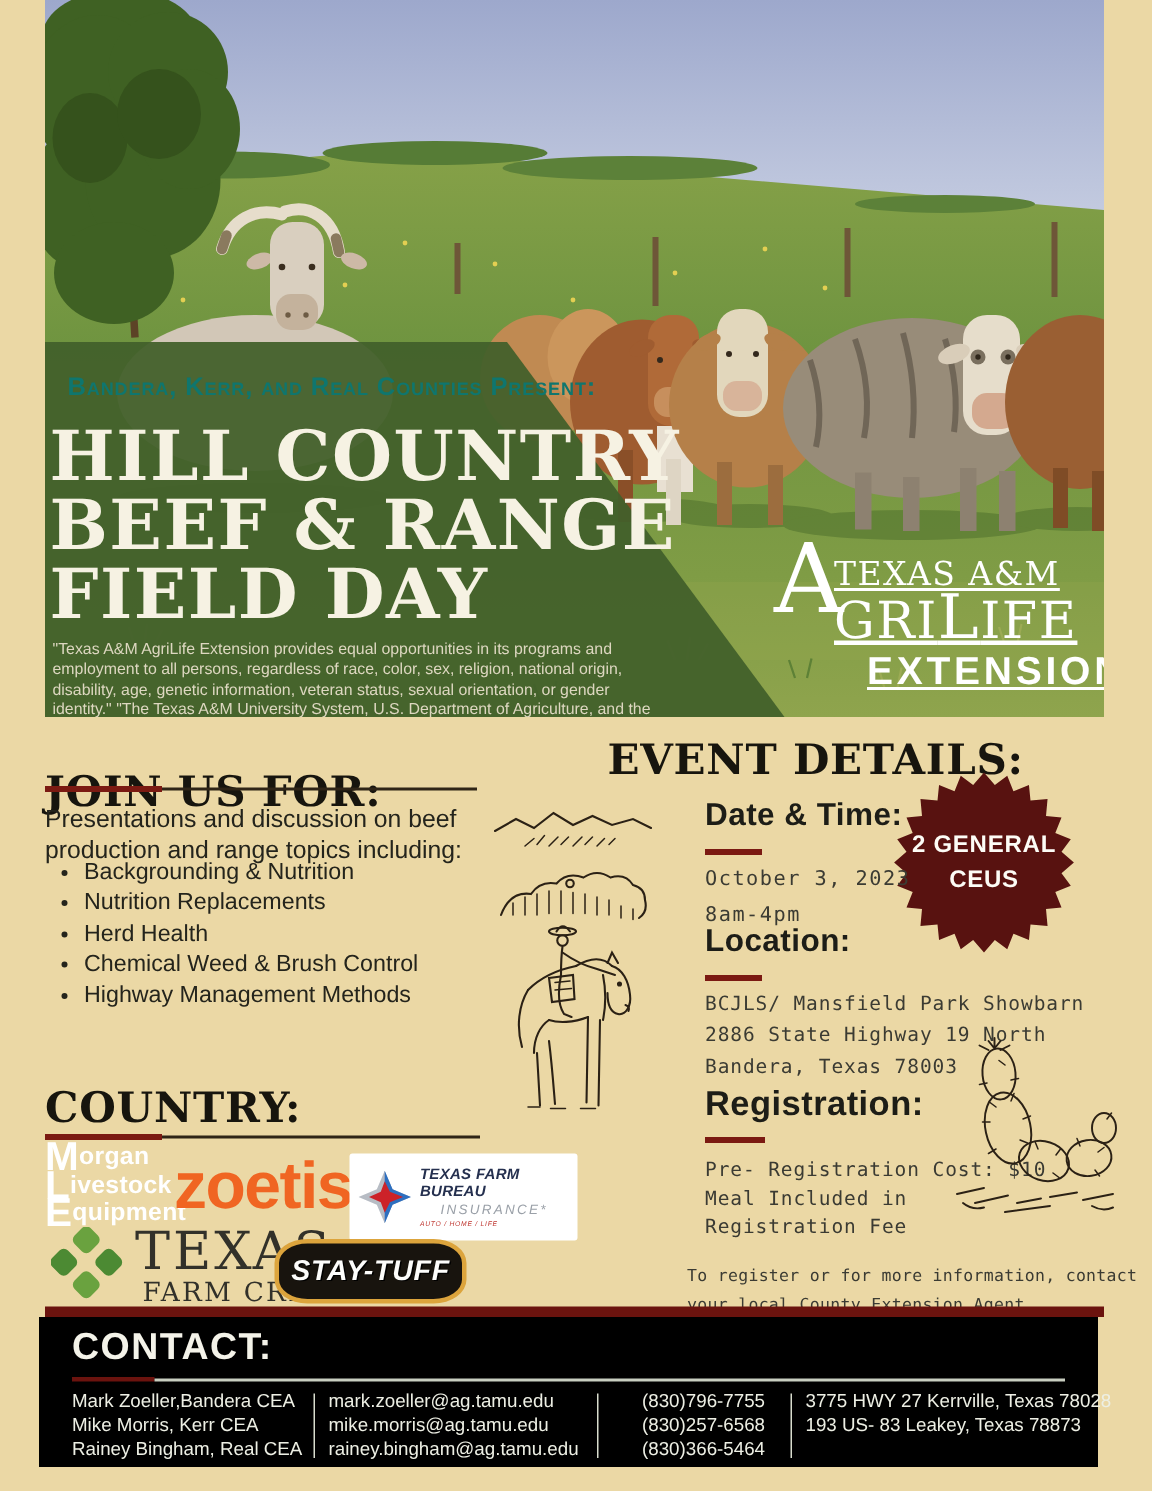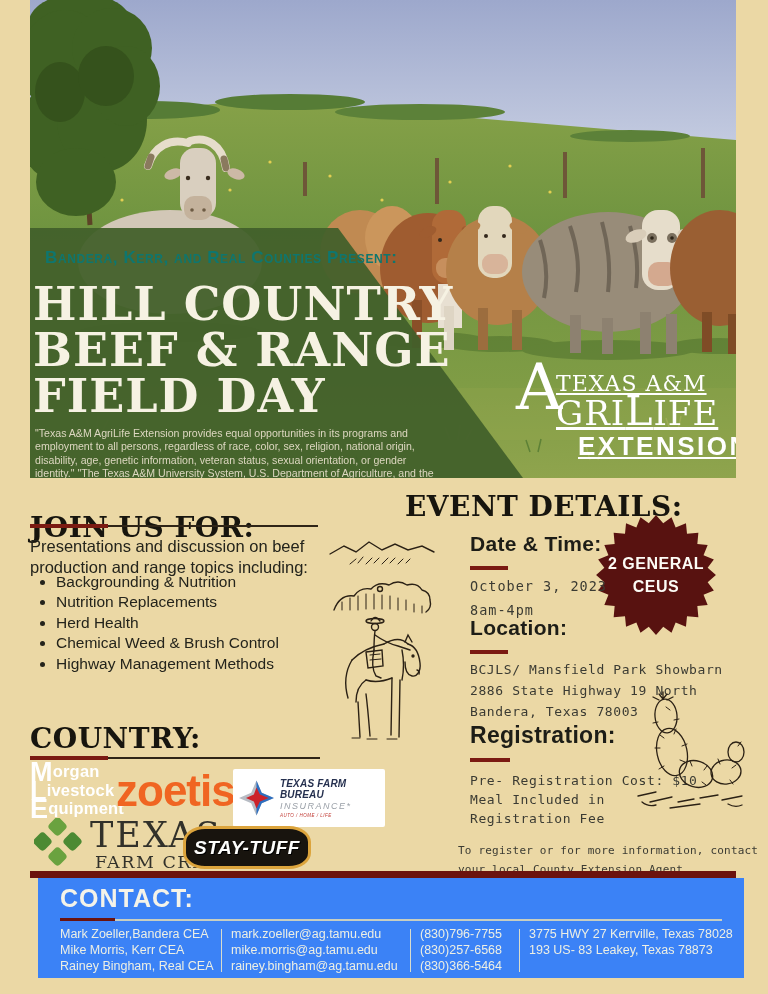--- a/index.html
+++ b/index.html
@@ -48,46 +48,46 @@
               font-weight:bold;font-size:16px;letter-spacing:.5px;text-align:center;}
   
   .morgan{position:absolute;left:30px;top:762px;color:#ffffff;font-weight:bold;
           font-size:16.5px;line-height:18.5px;letter-spacing:.2px;}
   .morgan .cap{font-size:27px;vertical-align:-4px;line-height:0;}
   .zoetis{position:absolute;left:116px;top:766px;font-weight:bold;font-size:44px;
           color:#f06522;letter-spacing:-1px;}
   .tfb{position:absolute;left:233px;top:769px;width:152px;height:58px;background:#fff;
        border-radius:2px;display:flex;align-items:center;gap:6px;padding:0 6px;box-sizing:border-box;font-style:italic;}
   .tfb-name{font-size:10px;font-weight:bold;color:#25304f;letter-spacing:.2px;}
-  .tfb-sub{font-size:9px;color:#9aa0a8;letter-spacing:1.5px;margin-top:1px;}
+  .tfb-sub{font-size:9px;color:#9aa0a8;letter-spacing:1.5px;margin-top:1px;text-align:center;}
   .tfb-tag{font-size:4.5px;color:#c03a34;letter-spacing:.5px;margin-top:2px;}
   .tfc{position:absolute;left:34px;top:818px;display:flex;gap:8px;align-items:flex-start;}
   .tfc-l1{font-family:"DejaVu Serif",serif;font-size:35px;line-height:34px;color:#32312a;letter-spacing:2px;}
   .tfc-l2{font-family:"DejaVu Serif",serif;font-size:17.5px;color:#32312a;letter-spacing:1.5px;margin-left:5px;}
   .staytuff{position:absolute;left:183px;top:826px;width:128px;height:43px;background:#18140e;
             border:3px solid #dca43c;border-radius:22px/16px;box-sizing:border-box;
             display:flex;align-items:center;justify-content:center;color:#fdfdfb;
             font-weight:bold;font-style:italic;font-size:19px;letter-spacing:.5px;
             text-shadow:1px 1px 0 #000;}
   
   .cowboy{position:absolute;left:322px;top:532px;}
   .cactus{position:absolute;left:630px;top:690px;}
   
   .maroon-bar{position:absolute;left:30px;top:871px;width:706px;height:7px;background:#6b130e;}
-  .footer{position:absolute;left:38px;top:878px;width:706px;height:100px;background:#3b82f6;}
+  .footer{position:absolute;left:26px;top:878px;width:706px;height:100px;background:#000000;}
   .contact-heading{position:absolute;left:22px;top:6px;font-size:25px;font-weight:600;
                    color:#f4f3e9;letter-spacing:1px;}
   .contact-rule{position:absolute;left:22px;top:40px;width:662px;height:3px;}
   .contact-rule .maroon{position:absolute;left:0;top:0;width:55px;height:3px;background:#6b130e;}
   .contact-rule .light{position:absolute;left:55px;right:0;top:1px;height:2px;background:#c8cec0;}
   .contact-cols{position:absolute;left:22px;top:49px;display:flex;font-size:12.5px;
                 line-height:15.8px;color:#edefe4;}
   .ccol{white-space:nowrap;}
   .cdiv{width:1px;background:#d8dccd;margin:2px 9px;}
-  .c-names{width:152px;} .c-emails{width:170px;} .c-phones{width:90px;}
+  .c-names{width:152px;} .c-emails{width:170px;} .c-phones{width:90px;margin-left:20px;}
 </style>
 </head>
 <body>
 
 <div class="page">
 
   <div class="hero">
     <svg class="scene" viewBox="0 0 706 478" preserveAspectRatio="none">
       <defs>
         <linearGradient id="sky" x1="0" y1="0" x2="0" y2="1">

